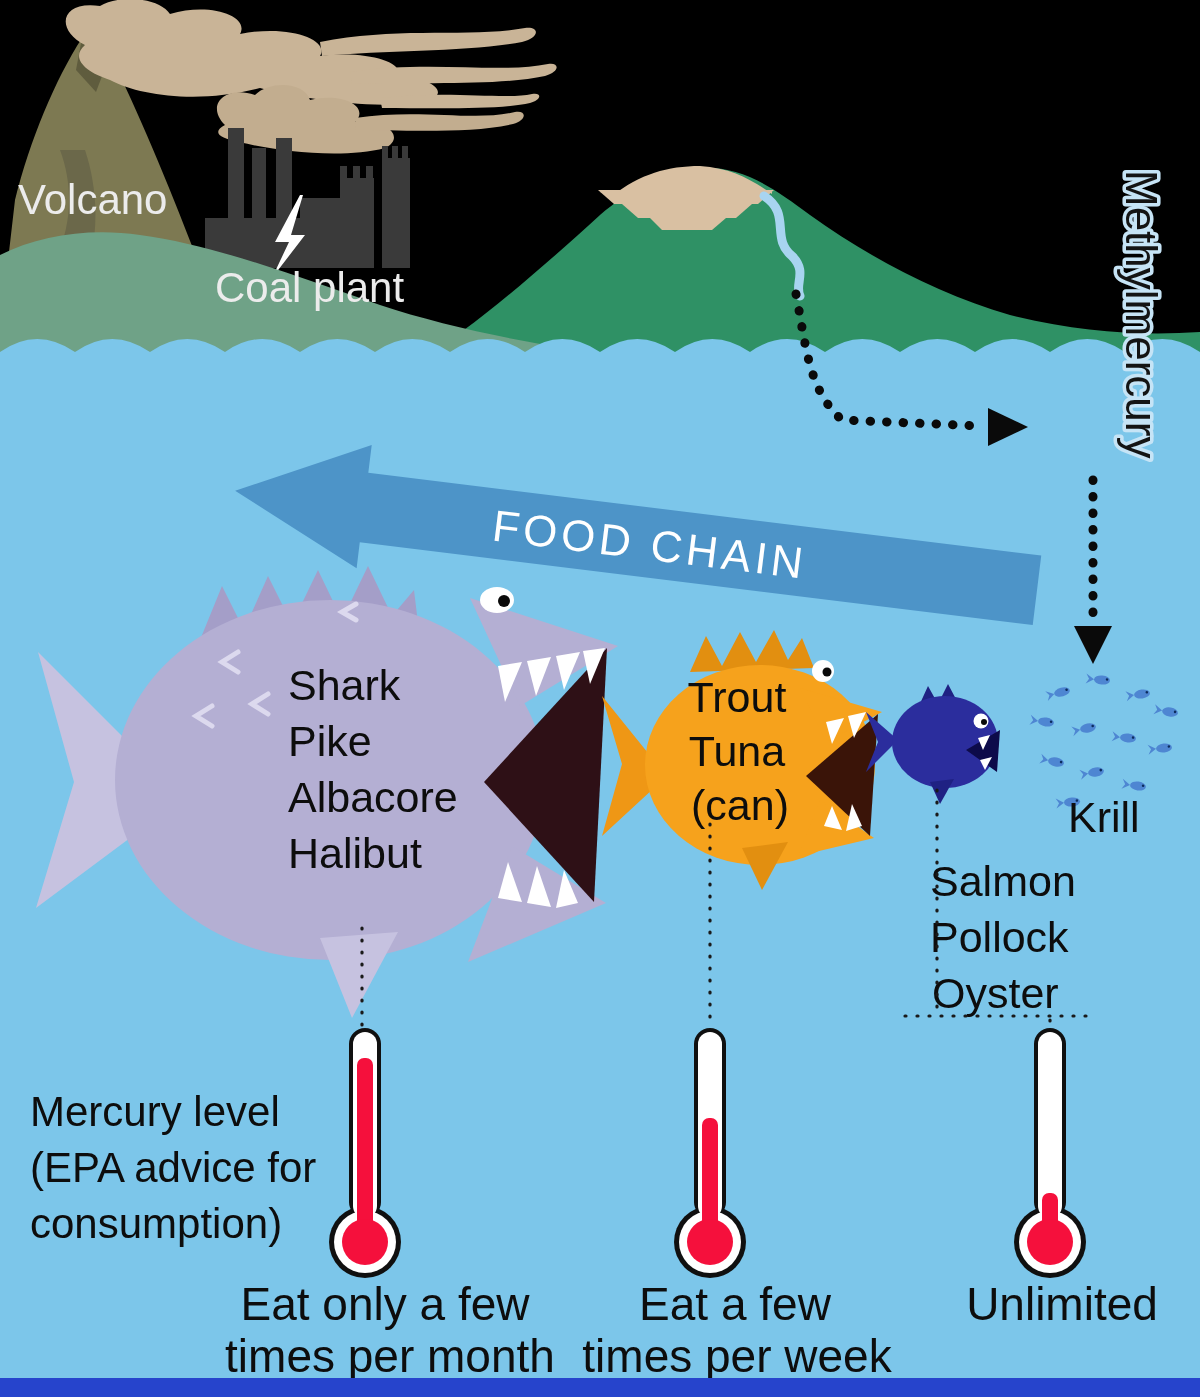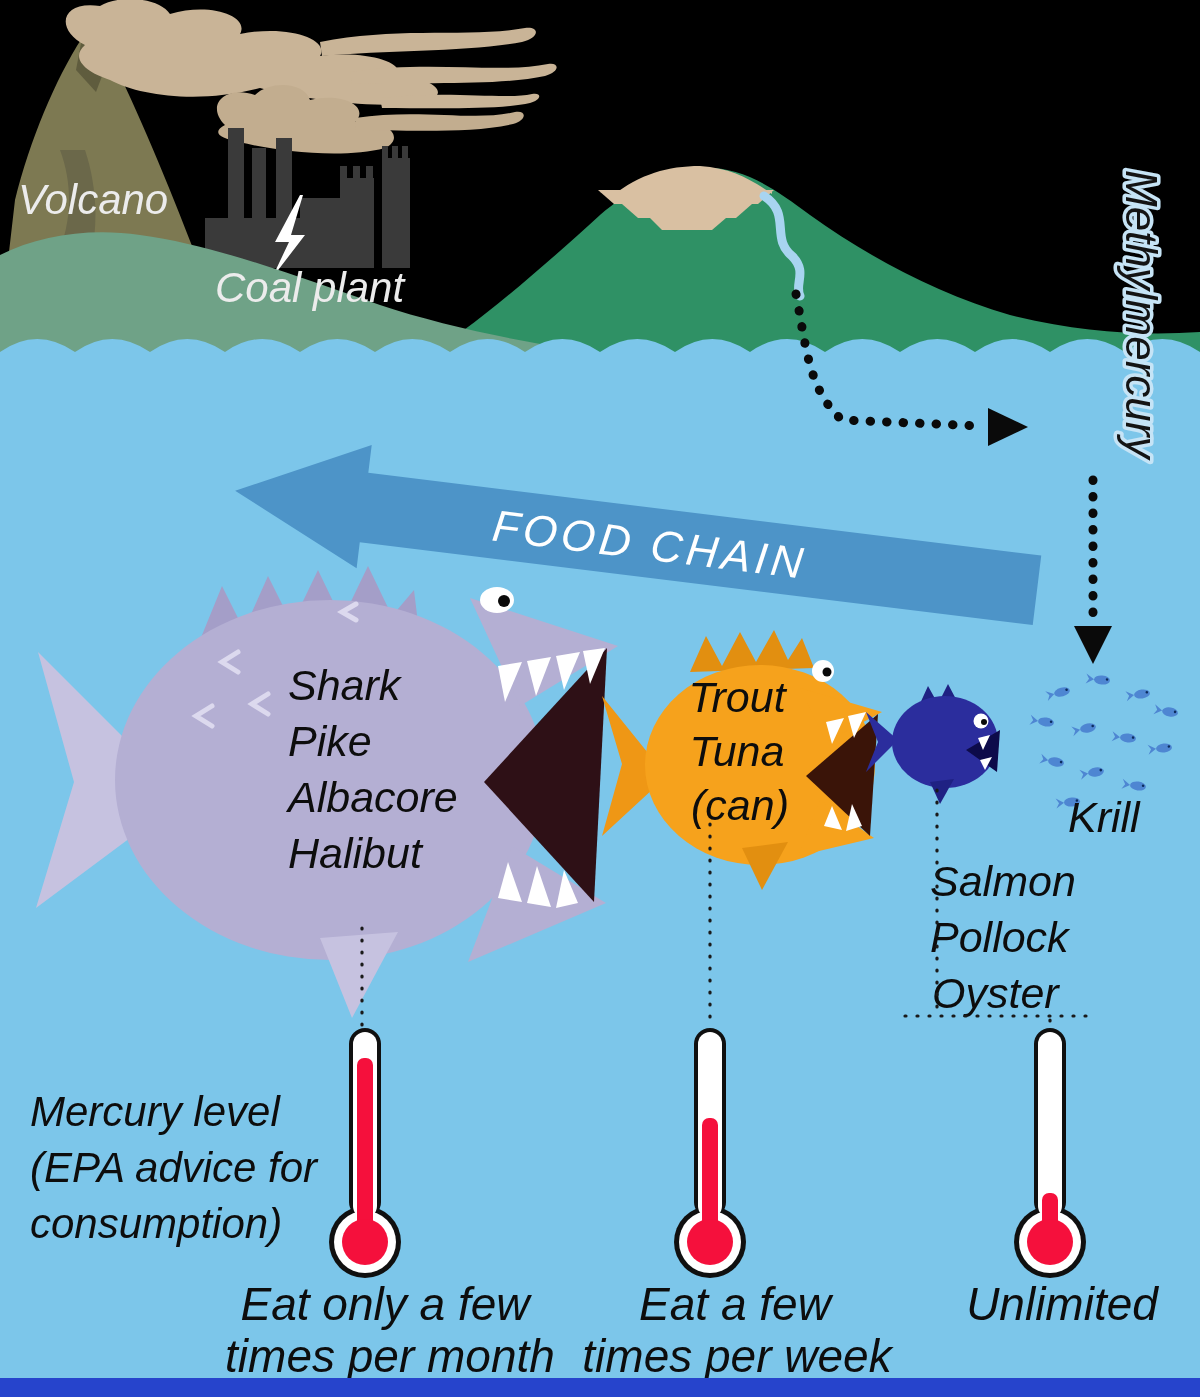--- a/index.html
+++ b/index.html
@@ -1,16 +1,16 @@
 <!DOCTYPE html>
 <html><head>
 <meta charset="utf-8">
 <style>
   html,body{margin:0;padding:0;background:#000;}
-  .stage{position:relative;width:1200px;height:1397px;overflow:hidden;font-family:"Liberation Sans","DejaVu Sans",sans-serif;font-style:italic;}
+  .stage{position:relative;width:1200px;height:1397px;overflow:hidden;font-family:"Liberation Sans","DejaVu Sans",sans-serif;}
   svg{display:block;}
   svg text{font-family:"Liberation Sans","DejaVu Sans",sans-serif;}
   .t-black{fill:#0d0d0d;font-size:43px;}
   .t-white-lg{fill:#ececec;font-size:42px;}
   .t-caption{fill:#0d0d0d;font-size:46px;}
   .t-legend{fill:#0d0d0d;font-size:42px;}
   .t-foodchain{fill:#ffffff;font-size:44px;letter-spacing:4px;}
   .t-methyl{fill:#141414;font-size:44px;stroke:#c6e4f6;stroke-width:7px;paint-order:stroke;stroke-linejoin:round;}
   .dotline{stroke:#1a1a1a;stroke-width:3.2;stroke-dasharray:1 11;stroke-linecap:round;fill:none;}
   .mercline{stroke:#0a0a0a;stroke-width:9;stroke-dasharray:0.5 16;stroke-linecap:round;fill:none;}

